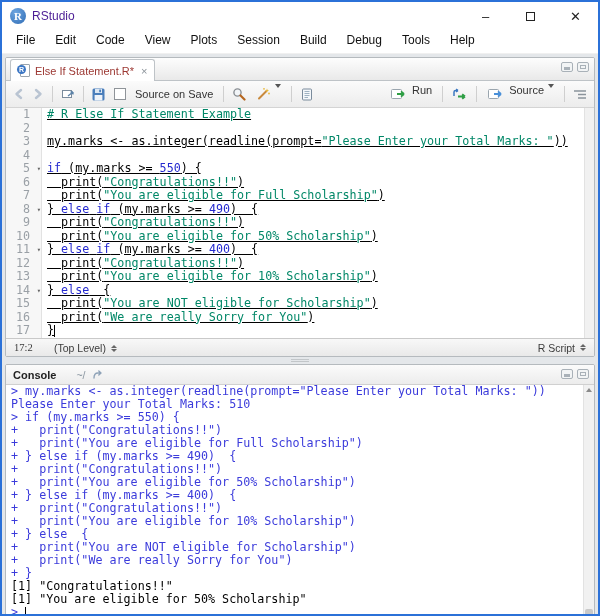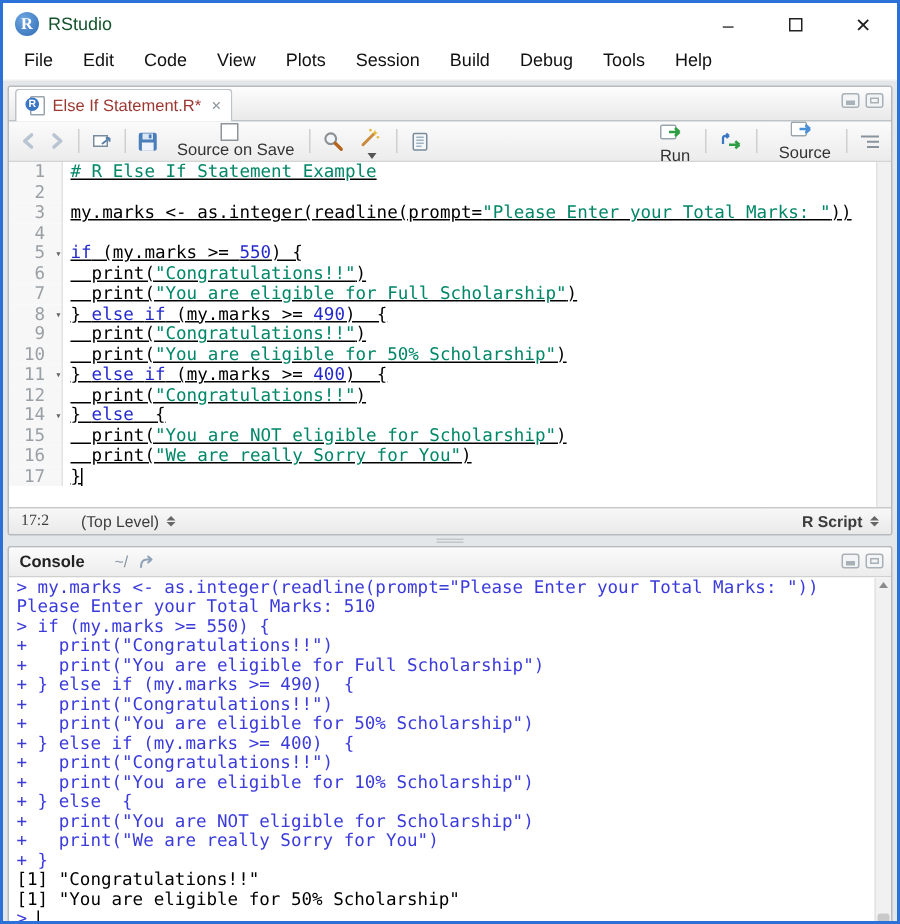--- a/index.html
+++ b/index.html
@@ -4,21 +4,21 @@
 <style>
   * { margin:0; padding:0; box-sizing:border-box; }
   html,body { width:600px; height:616px; font-family:"Liberation Sans", sans-serif; background:#fff; }
 
   .window { position:relative; width:600px; height:616px; border:2px solid var(--win-border); background:#fff; overflow:hidden; }
 
   
   .titlebar { height:28px; display:flex; align-items:center; background:#fff; padding-left:8px; }
   .app-icon { width:16px; height:16px; border-radius:50%; background:radial-gradient(circle at 35% 30%, #6ea6e0, #2f6cb5); color:#fff;
               font-family:"Liberation Serif", serif; font-weight:bold; font-size:11px; line-height:16px; text-align:center; margin-right:6px; }
-  .title-text { font-size:12px; color:#14532d; }
+  .title-text { font-size:12px; color:#4c1d95; }
   .win-controls { margin-left:auto; display:flex; height:100%; }
   .win-btn { width:45px; height:100%; display:flex; align-items:center; justify-content:center; font-size:13px; color:#222; cursor:default; }
   .win-btn.max span { display:inline-block; width:9px; height:9px; border:1px solid #222; }
 
   
   .menubar { height:24px; display:flex; align-items:flex-start; background:#fff; padding-left:4px; border-bottom:1px solid #f0f0f0; }
   .menu-item { font-size:12px; color:#111; padding:3px 10px; }
 
   
   .workspace { height:599px; background:#e4e7ea; padding:3px; display:flex; flex-direction:column; }
@@ -35,21 +35,21 @@
   .tab-close { font-size:11px; color:#8a9299; }
   .pane-btns { position:absolute; right:5px; top:4px; display:flex; gap:4px; z-index:3; }
   .pane-btn { width:12px; height:10px; border:1px solid #a9b1b8; border-radius:2px; background:#f2f4f5; position:relative; }
   .pane-btn.min::after { content:""; position:absolute; left:2px; right:2px; bottom:1px; height:3px; background:#a9b1b8; }
   .pane-btn.max::after { content:""; position:absolute; left:2px; right:2px; top:2px; bottom:2px; border:1px solid #a9b1b8; }
 
   .toolbar { height:27px; background:linear-gradient(#fbfbfb,#ececec); border-bottom:1px solid #d4d4d4; display:flex; align-items:center; padding:0 6px; gap:5px; }
   .tb-sep { width:1px; height:16px; background:#cfcfcf; margin:0 2px; }
   .tb-icon { display:flex; align-items:center; justify-content:center; height:20px; padding:0 1px; }
   .tb-label { font-size:11px; color:#333; margin-left:4px; white-space:nowrap; }
-  .tb-group { display:flex; align-items:center; padding:0 3px;flex-direction:column; }
+  .tb-group { display:flex; align-items:flex-start; padding:0 3px; }
   .checkbox { width:12px; height:12px; background:#fff; border:1px solid #8f9499; margin-right:5px; }
   .caret { width:0; height:0; border-left:3px solid transparent; border-right:3px solid transparent; border-top:4px solid #555; margin-left:4px; }
   .tb-spacer { flex:1; }
 
   
   .editor { position:relative; flex:1; background:#fff; overflow:hidden; font-family:"DejaVu Sans Mono", monospace; font-size:11.7px; line-height:13.5px; }
   .ed-line { display:flex; white-space:pre; }
   .gutter { width:36px; flex:0 0 36px; background:#f7f7f7; border-right:1px solid #e2e2e2; color:#9aa0a6; text-align:right; padding-right:4px; position:relative; user-select:none; }
   .gutter .num { display:inline-block; padding-right:7px; }
   .gutter .fold { position:absolute; right:0; top:1px; font-size:7px; color:#666; }
@@ -62,21 +62,21 @@
   .cursor { display:inline-block; width:1px; height:12px; background:#000; vertical-align:text-bottom; }
   .ed-scroll { position:absolute; top:0; right:0; bottom:0; width:10px; background:#f1f1f1; border-left:1px solid #e2e2e2; }
 
   
   .statusbar { height:18px; background:linear-gradient(#f8f8f8,#e9e9e9); border-top:1px solid #c9c9c9; display:flex; align-items:center; font-size:10.5px; color:#3c3c3c; padding:0 8px; }
   .status-pos { width:40px;font-family:Liberation Serif, serif; }
   .updown { display:inline-flex; flex-direction:column; gap:1px; margin-left:5px; vertical-align:middle; }
   .updown i { display:block; width:0; height:0; border-left:3px solid transparent; border-right:3px solid transparent; }
   .updown .u { border-bottom:3px solid #666; }
   .updown .d { border-top:3px solid #666; }
-  .status-right { margin-left:auto; display:flex; align-items:center;font-weight:bold; }
+  .status-right { margin-left:auto; display:flex; align-items:center; }
 
   
   .splitter { height:7px; display:flex; align-items:center; justify-content:center; }
   .grip { width:18px; height:3px; border-top:1px solid #c2c6c9; border-bottom:1px solid #c2c6c9; }
 
   
   .console-pane { flex:1; }
   .console-header { height:20px; background:linear-gradient(#fbfbfb,#ececec); border-bottom:1px solid #d0d0d0; display:flex; align-items:center; padding:0 7px; position:relative; }
   .console-title { font-size:11px; font-weight:bold; color:#222; margin-right:20px; }
   .console-path { font-size:10.5px; color:#8a96a1; margin-right:6px; }
@@ -244,20 +244,21 @@
           <div class="ed-line"><span class="gutter"><span class="num">3</span></span><span class="code"><span class="tk-txt">my.marks &lt;- as.integer(readline(prompt=</span><span class="tk-str">"Please Enter your Total Marks: "</span><span class="tk-txt">))</span></span></div>
           <div class="ed-line"><span class="gutter"><span class="num">4</span></span><span class="code"></span></div>
           <div class="ed-line"><span class="gutter"><span class="num">5</span><span class="fold">▾</span></span><span class="code"><span class="tk-kw">if</span><span class="tk-txt"> (my.marks &gt;= </span><span class="tk-num">550</span><span class="tk-txt">) {</span></span></div>
           <div class="ed-line"><span class="gutter"><span class="num">6</span></span><span class="code"><span class="tk-txt">  print(</span><span class="tk-str">"Congratulations!!"</span><span class="tk-txt">)</span></span></div>
           <div class="ed-line"><span class="gutter"><span class="num">7</span></span><span class="code"><span class="tk-txt">  print(</span><span class="tk-str">"You are eligible for Full Scholarship"</span><span class="tk-txt">)</span></span></div>
           <div class="ed-line"><span class="gutter"><span class="num">8</span><span class="fold">▾</span></span><span class="code"><span class="tk-txt">} </span><span class="tk-kw">else</span><span class="tk-txt"> </span><span class="tk-kw">if</span><span class="tk-txt"> (my.marks &gt;= </span><span class="tk-num">490</span><span class="tk-txt">)  {</span></span></div>
           <div class="ed-line"><span class="gutter"><span class="num">9</span></span><span class="code"><span class="tk-txt">  print(</span><span class="tk-str">"Congratulations!!"</span><span class="tk-txt">)</span></span></div>
           <div class="ed-line"><span class="gutter"><span class="num">10</span></span><span class="code"><span class="tk-txt">  print(</span><span class="tk-str">"You are eligible for 50% Scholarship"</span><span class="tk-txt">)</span></span></div>
           <div class="ed-line"><span class="gutter"><span class="num">11</span><span class="fold">▾</span></span><span class="code"><span class="tk-txt">} </span><span class="tk-kw">else</span><span class="tk-txt"> </span><span class="tk-kw">if</span><span class="tk-txt"> (my.marks &gt;= </span><span class="tk-num">400</span><span class="tk-txt">)  {</span></span></div>
           <div class="ed-line"><span class="gutter"><span class="num">12</span></span><span class="code"><span class="tk-txt">  print(</span><span class="tk-str">"Congratulations!!"</span><span class="tk-txt">)</span></span></div>
+          <div class="ed-line"><span class="gutter"><span class="num">13</span></span><span class="code"><span class="tk-txt">  print(</span><span class="tk-str">"You are eligible for 10% Scholarship"</span><span class="tk-txt">)</span></span></div>
           <div class="ed-line"><span class="gutter"><span class="num">14</span><span class="fold">▾</span></span><span class="code"><span class="tk-txt">} </span><span class="tk-kw">else</span><span class="tk-txt">  {</span></span></div>
           <div class="ed-line"><span class="gutter"><span class="num">15</span></span><span class="code"><span class="tk-txt">  print(</span><span class="tk-str">"You are NOT eligible for Scholarship"</span><span class="tk-txt">)</span></span></div>
           <div class="ed-line"><span class="gutter"><span class="num">16</span></span><span class="code"><span class="tk-txt">  print(</span><span class="tk-str">"We are really Sorry for You"</span><span class="tk-txt">)</span></span></div>
           <div class="ed-line"><span class="gutter"><span class="num">17</span></span><span class="code"><span class="tk-txt">}</span><span class="cursor"></span></span></div>
           <div class="ed-scroll"></div>
       </div>
 
       <div class="statusbar">
         <span class="status-pos">17:2</span>
         <span>

